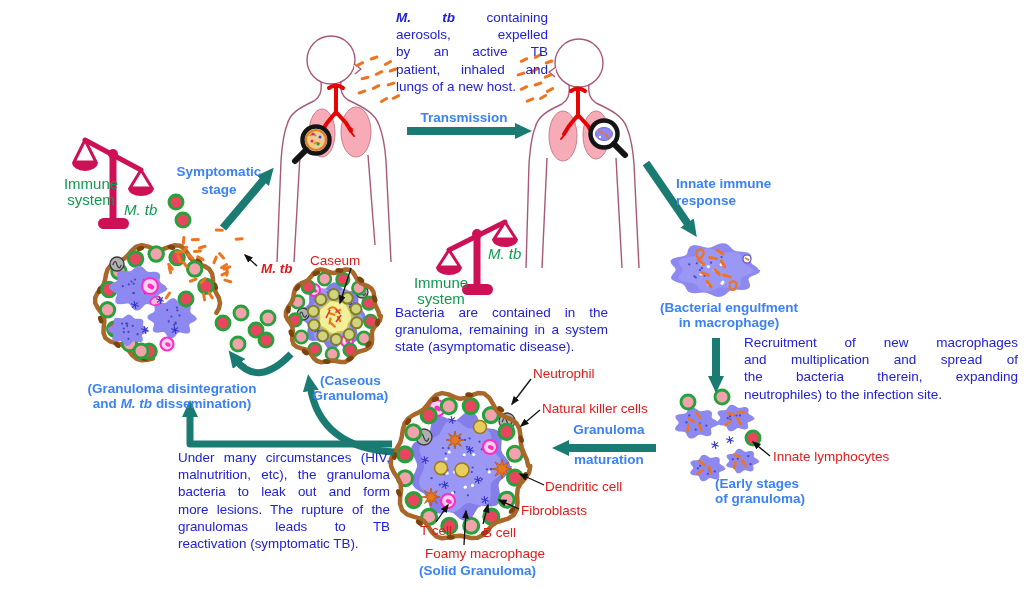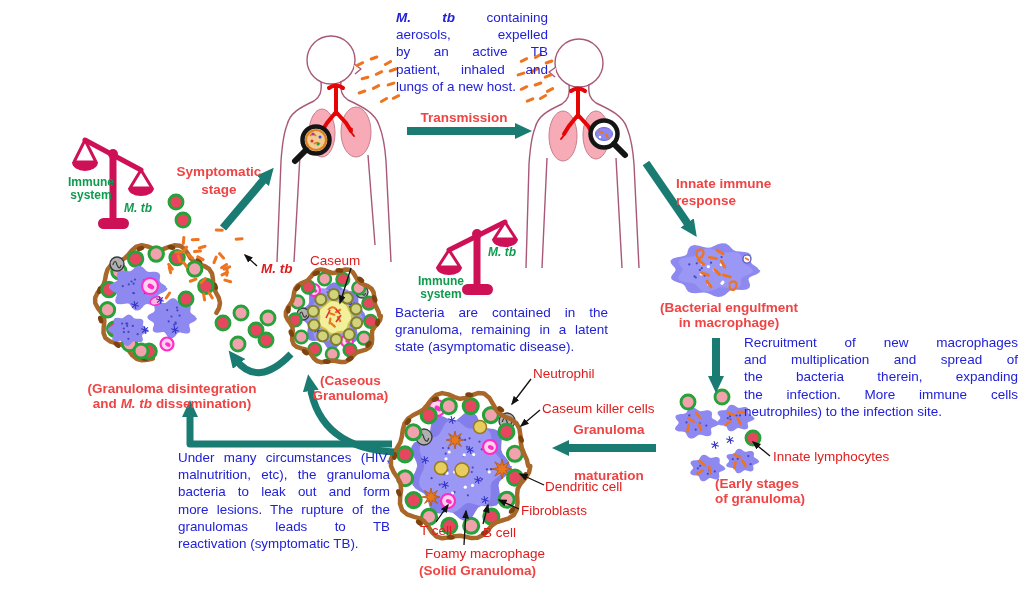--- a/index.html
+++ b/index.html
@@ -1,24 +1,24 @@
 <!DOCTYPE html>
 <html><head>
 <meta charset="utf-8">
 <style>
   html,body{margin:0;padding:0;background:#fff}
   .stage{position:relative;width:1024px;height:596px;background:#fff;overflow:hidden;
          font-family:"Liberation Sans",sans-serif}
   .stage svg.art{position:absolute;left:0;top:0;z-index:1}
-  .lbl{position:absolute;z-index:2;font-size:13.5px;line-height:1.25;color:#ef4444;white-space:nowrap}
+  .lbl{position:absolute;z-index:2;font-size:13.5px;line-height:1.25;color:#3b82f6;white-space:nowrap}
   .bold{font-weight:700}
   .center{text-align:center}
   .blue{color:#2121d8}
   .red{color:#e01b1b}
-  .green{color:#0e9b4e;font-weight:700;font-size:12px;line-height:1.05}
+  .green{color:#0e9b4e;font-weight:400;font-size:15px;line-height:1.05}
   .jpara{white-space:normal;line-height:17.2px}
   .jline{text-align:justify;text-align-last:justify}
   .jline.last{text-align-last:left}
   .tight{line-height:1.12}
 </style>
 </head>
 <body>
 
 <div class="stage">
 
@@ -554,37 +554,36 @@
 <div class="lbl bold center tight" style="left:643px;top:300px;width:172px">
   <div>(Bacterial engulfment</div>
       <div>in macrophage)</div>
 </div>
 
 <div class="lbl blue jpara" style="left:744px;top:334px;width:274px">
   <div>
         <div class="jline">Recruitment of new macrophages</div>
         <div class="jline">and multiplication and spread of</div>
         <div class="jline">the bacteria therein, expanding</div>
-        <div class="jline">the infection. More immune cells</div>
         <div class="jline last">neutrophiles) to the infection site.</div>
       </div>
 </div>
 
 <div class="lbl red" style="left:773px;top:449px">Innate lymphocytes</div>
 
 <div class="lbl bold tight" style="left:715px;top:476px">
   <div>(Early stages</div>
       <div>of granuloma)</div>
 </div>
 
 <div class="lbl bold center" style="left:556px;top:422px;width:106px">Granuloma</div>
-<div class="lbl bold center" style="left:556px;top:468px;width:106px">maturation</div>
+<div class="lbl bold center" style="left:556px;top:452px;width:106px">maturation</div>
 
 <div class="lbl red" style="left:533px;top:366px">Neutrophil</div>
-<div class="lbl red" style="left:542px;top:401px">Caseum killer cells</div>
+<div class="lbl red" style="left:542px;top:401px">Natural killer cells</div>
 <div class="lbl red" style="left:545px;top:479px">Dendritic cell</div>
 <div class="lbl red" style="left:521px;top:503px">Fibroblasts</div>
 <div class="lbl red" style="left:420px;top:523px">T cell</div>
 <div class="lbl red" style="left:483px;top:525px">B cell</div>
 <div class="lbl red" style="left:425px;top:546px">Foamy macrophage</div>
 <div class="lbl bold center" style="left:405px;top:563px;width:145px">(Solid Granuloma)</div>
 
 <div class="lbl red" style="left:310px;top:253px">Caseum</div>
 <div class="lbl bold center tight" style="left:298px;top:373px;width:105px">
   <div>(Caseous</div>
@@ -593,21 +592,21 @@
 
 <div class="lbl green" style="left:488px;top:246px"><i>M. tb</i></div>
 <div class="lbl green center" style="left:412px;top:275px;width:58px">
   <div>Immune</div>
       <div>system</div>
 </div>
 
 <div class="lbl blue jpara" style="left:395px;top:305px;width:213px;line-height:16.8px">
   <div>
         <div class="jline">Bacteria are contained in the</div>
-        <div class="jline">granuloma, remaining in a latent</div>
+        <div class="jline">granuloma, remaining in a system</div>
         <div class="jline last">state (asymptomatic disease).</div>
       </div>
 </div>
 
 <div class="lbl red bold" style="left:261px;top:261px"><i>M. tb</i></div>
 
 <div class="lbl bold center tight" style="left:76px;top:381px;width:192px">
   <div>(Granuloma disintegration</div>
   <div><span>and </span><i>M. tb</i><span> dissemination)</span></div>
 </div>

